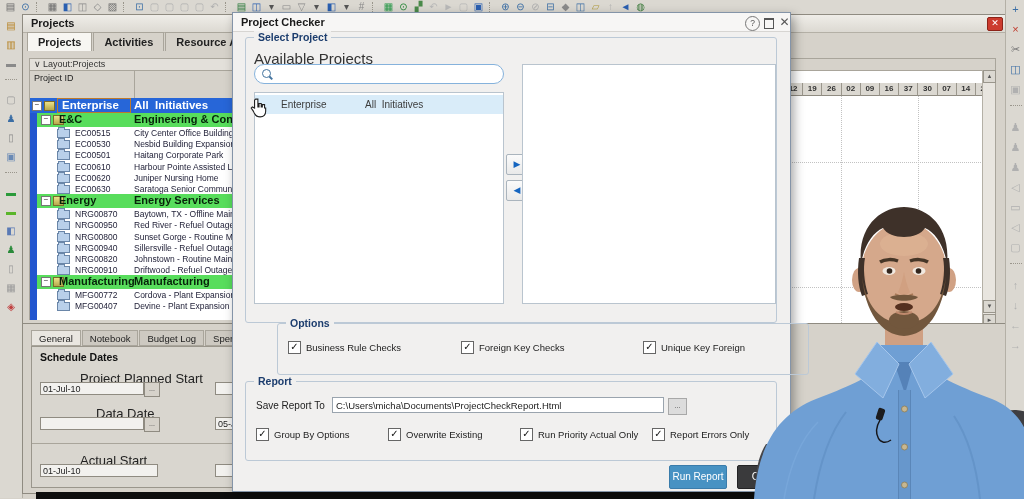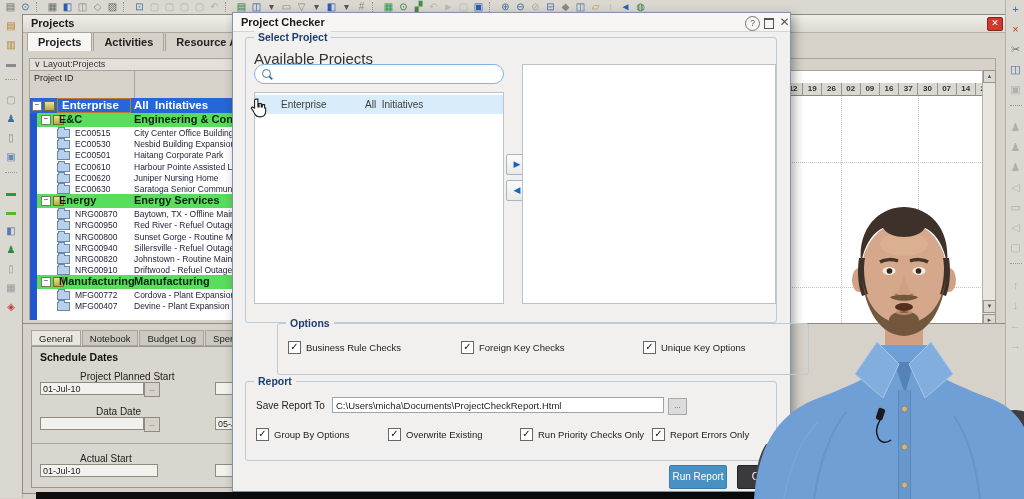--- a/index.html
+++ b/index.html
@@ -73,21 +73,21 @@
   #scr-up{position:absolute;top:0;}
   #scr-dn{position:absolute;bottom:14px;}
   #scr-rt{position:absolute;bottom:0;}
   
   #details{position:absolute;left:0;top:308px;right:0;bottom:0;background:#d6d2ca;border-top:1px solid #8f8b81;}
   #dtabs{position:absolute;left:8px;top:6px;height:16px;display:flex;}
   .dtab{font-size:9.5px;color:#222;padding:2px 7px 0 7px;background:#cdc9c1;border:1px solid #a9a59b;margin-right:1px;white-space:nowrap;}
   .dtab.active{background:#e9e6e0;}
   #sched-box{position:absolute;left:8px;top:22px;width:752px;height:140px;border:1px solid #9a968c;background:#d9d6cf;}
   #sched-title{position:absolute;left:8px;top:4px;font-size:10.5px;font-weight:bold;color:#111;}
-  .flabel{position:absolute;font-size:10px;color:#222;white-space:nowrap;padding-left:40px;}
+  .flabel{position:absolute;font-size:13px;color:#222;white-space:nowrap;padding-left:40px;}
   .finput{position:absolute;height:13px;background:#f2f1ee;border:1px solid #8f8b81;font-size:9px;color:#222;
     font-family:"Liberation Sans",sans-serif;padding:0 2px;box-sizing:border-box;}
   .fbrowse{position:absolute;width:14px;height:13px;background:#d6d2ca;border:1px solid #8f8b81;
     font-size:7px;line-height:11px;text-align:center;color:#444;}
   #sched-divider{position:absolute;left:0;right:0;top:96px;border-top:1px solid #a9a59b;}
   
   #dlg{position:absolute;left:232px;top:12px;width:557px;height:478px;background:#f1f0ef;
     border:1px solid #8494a8;box-shadow:3px 4px 10px rgba(0,0,0,.35);z-index:5;}
   #dlg-titlebar{position:absolute;left:0;top:0;right:0;height:18px;background:#f7f6f5;border-bottom:1px solid #d7d5d2;}
   #dlg-title{position:absolute;left:8px;top:3px;font-size:11px;font-weight:bold;color:#1a1a1a;}
@@ -443,40 +443,40 @@
     <div class="cb" style="left: 10px; top: 17px;">
           <span class="cbbox">✓</span>
           <span class="cbtxt">Business Rule Checks</span>
         </div>
         <div class="cb" style="left: 183px; top: 17px;">
           <span class="cbbox">✓</span>
           <span class="cbtxt">Foreign Key Checks</span>
         </div>
         <div class="cb" style="left: 365px; top: 17px;">
           <span class="cbbox">✓</span>
-          <span class="cbtxt">Unique Key Options</span>
+          <span class="cbtxt">Unique Key Foreign</span>
         </div>
       </div>
 
     <div class="fieldset" id="fs-report">
       <div class="legend">Report</div>
       <div id="save-label">Save Report To</div>
       <input id="save-path" value="C:\Users\micha\Documents\ProjectCheckReport.Html" style="">
       <div id="save-browse">...</div>
     <div class="cb" style="left: 10px; top: 46px;">
           <span class="cbbox">✓</span>
           <span class="cbtxt">Group By Options</span>
         </div>
         <div class="cb" style="left: 142px; top: 46px;">
           <span class="cbbox">✓</span>
           <span class="cbtxt">Overwrite Existing</span>
         </div>
         <div class="cb" style="left: 274px; top: 46px;">
           <span class="cbbox">✓</span>
-          <span class="cbtxt">Run Priority Checks Only</span>
+          <span class="cbtxt">Run Priority Actual Only</span>
         </div>
         <div class="cb" style="left: 406px; top: 46px;">
           <span class="cbbox">✓</span>
           <span class="cbtxt">Report Errors Only</span>
         </div>
       </div>
 
     <div id="btn-run">Run Report</div>
     <div id="btn-close">Close</div>
   </div>

